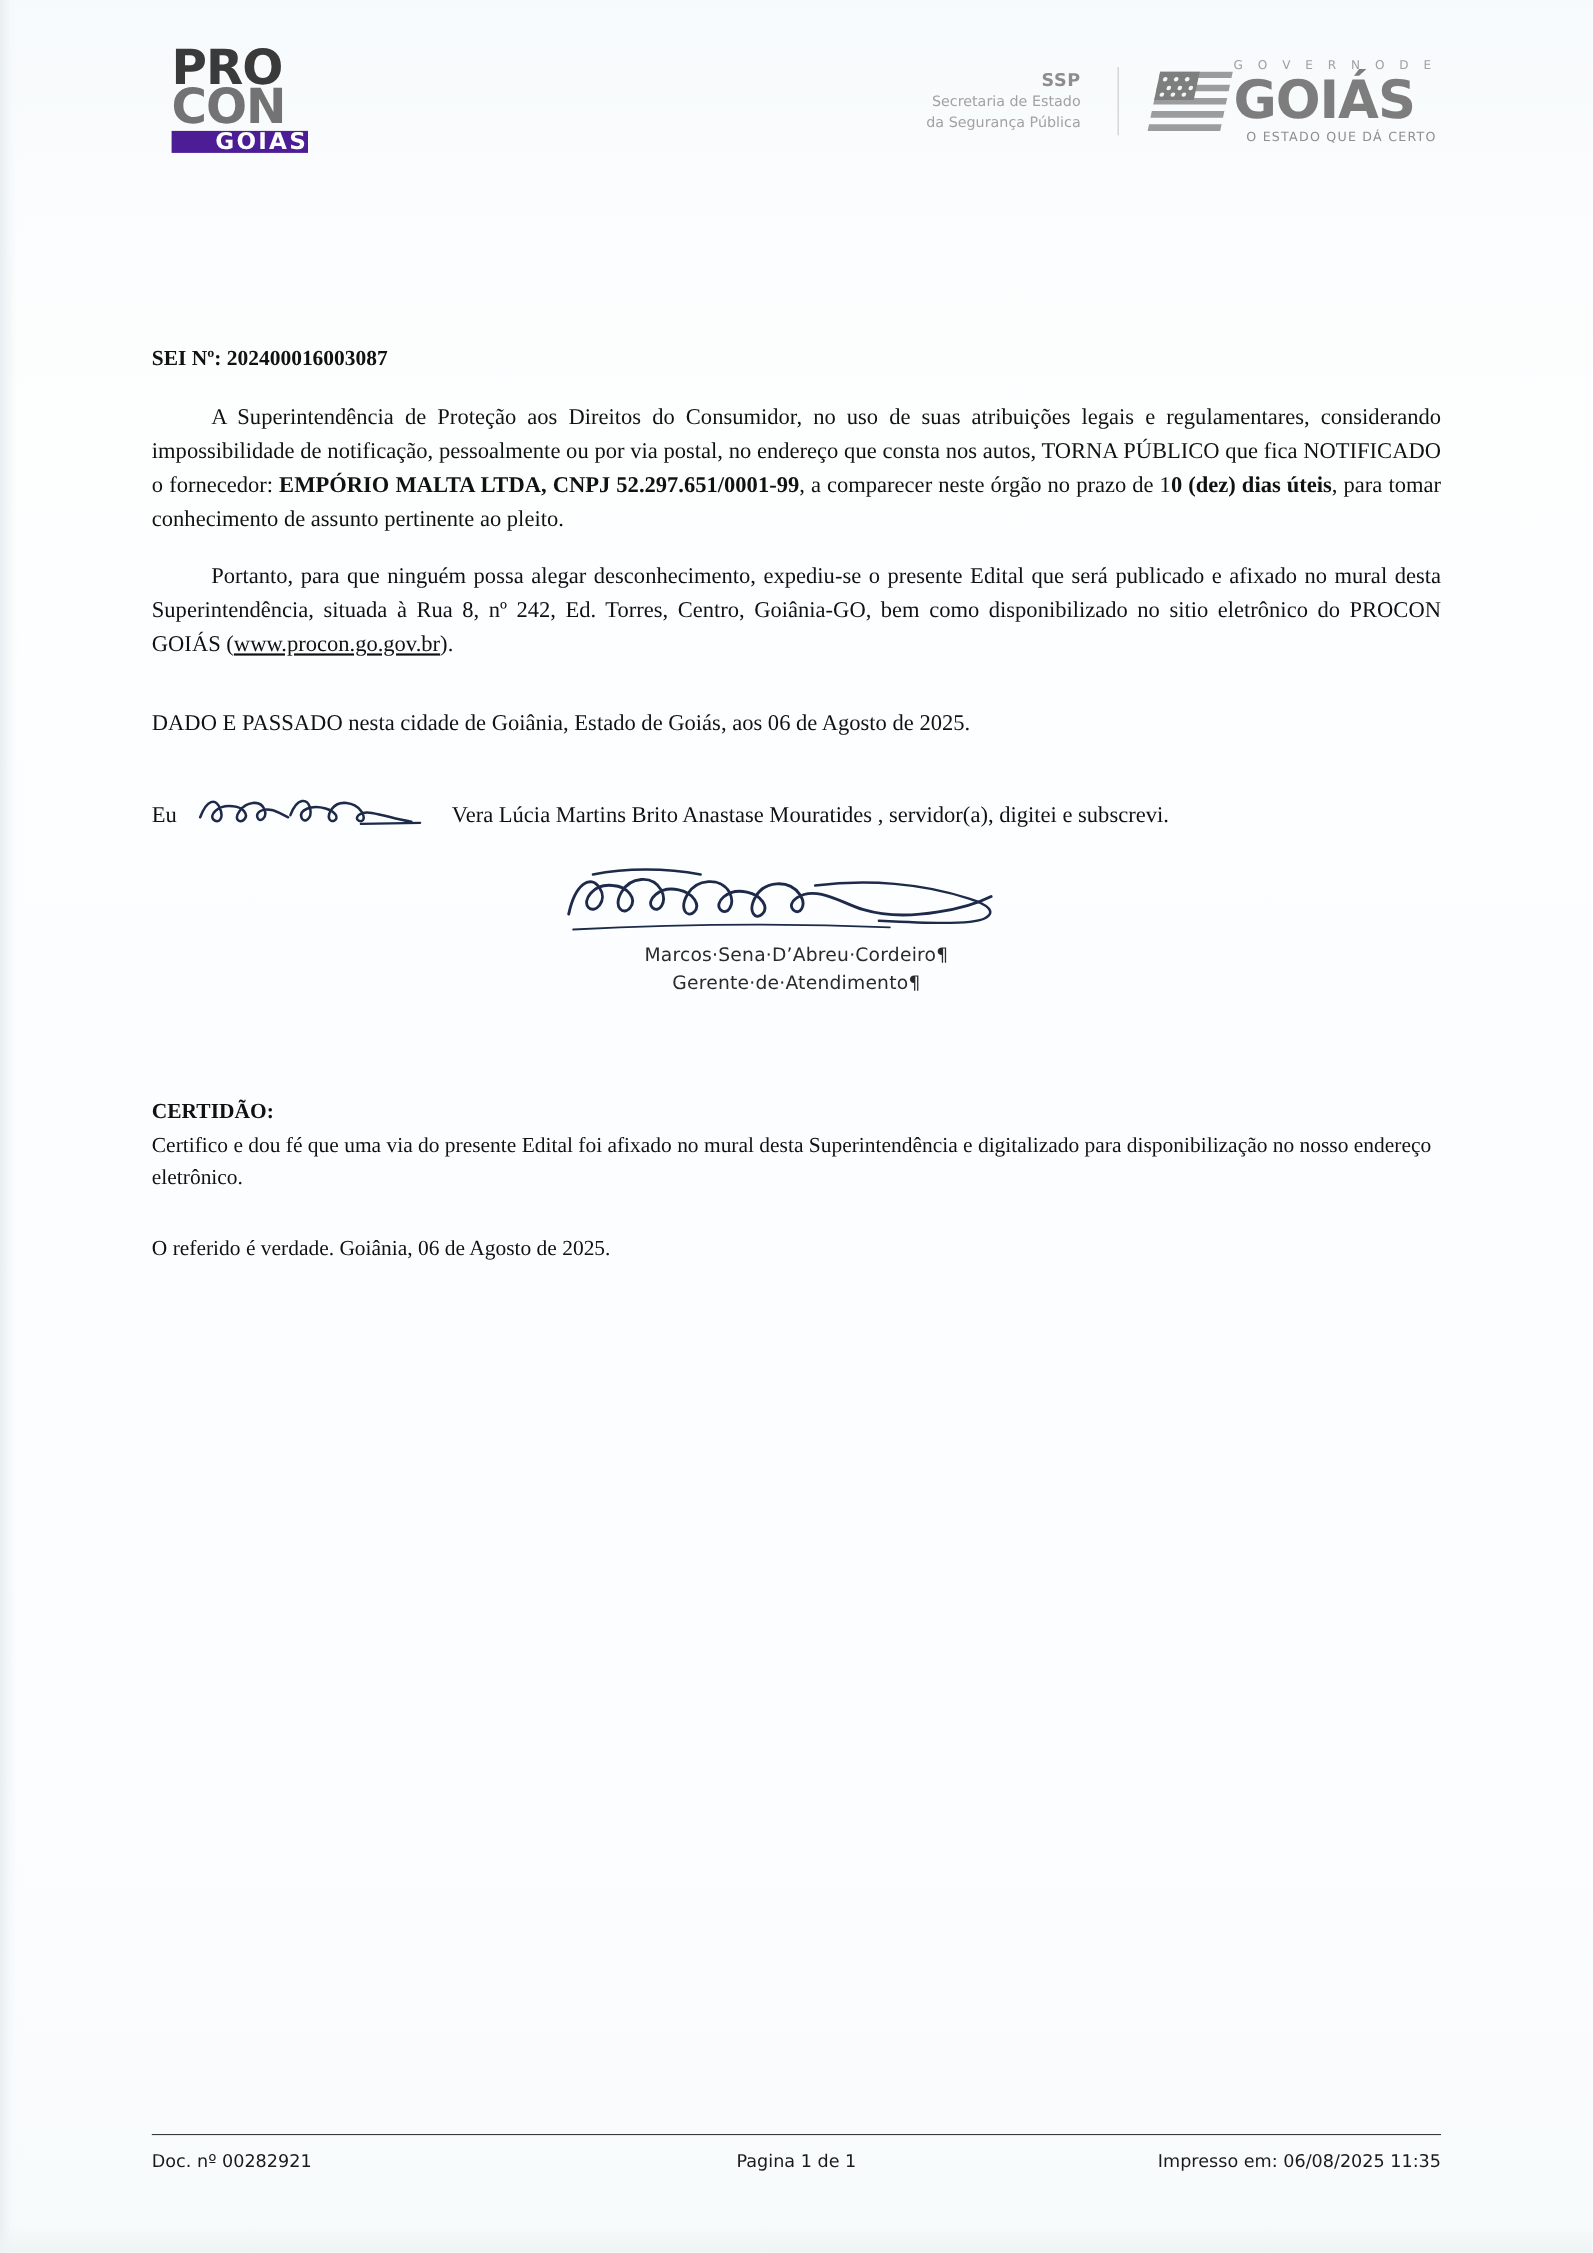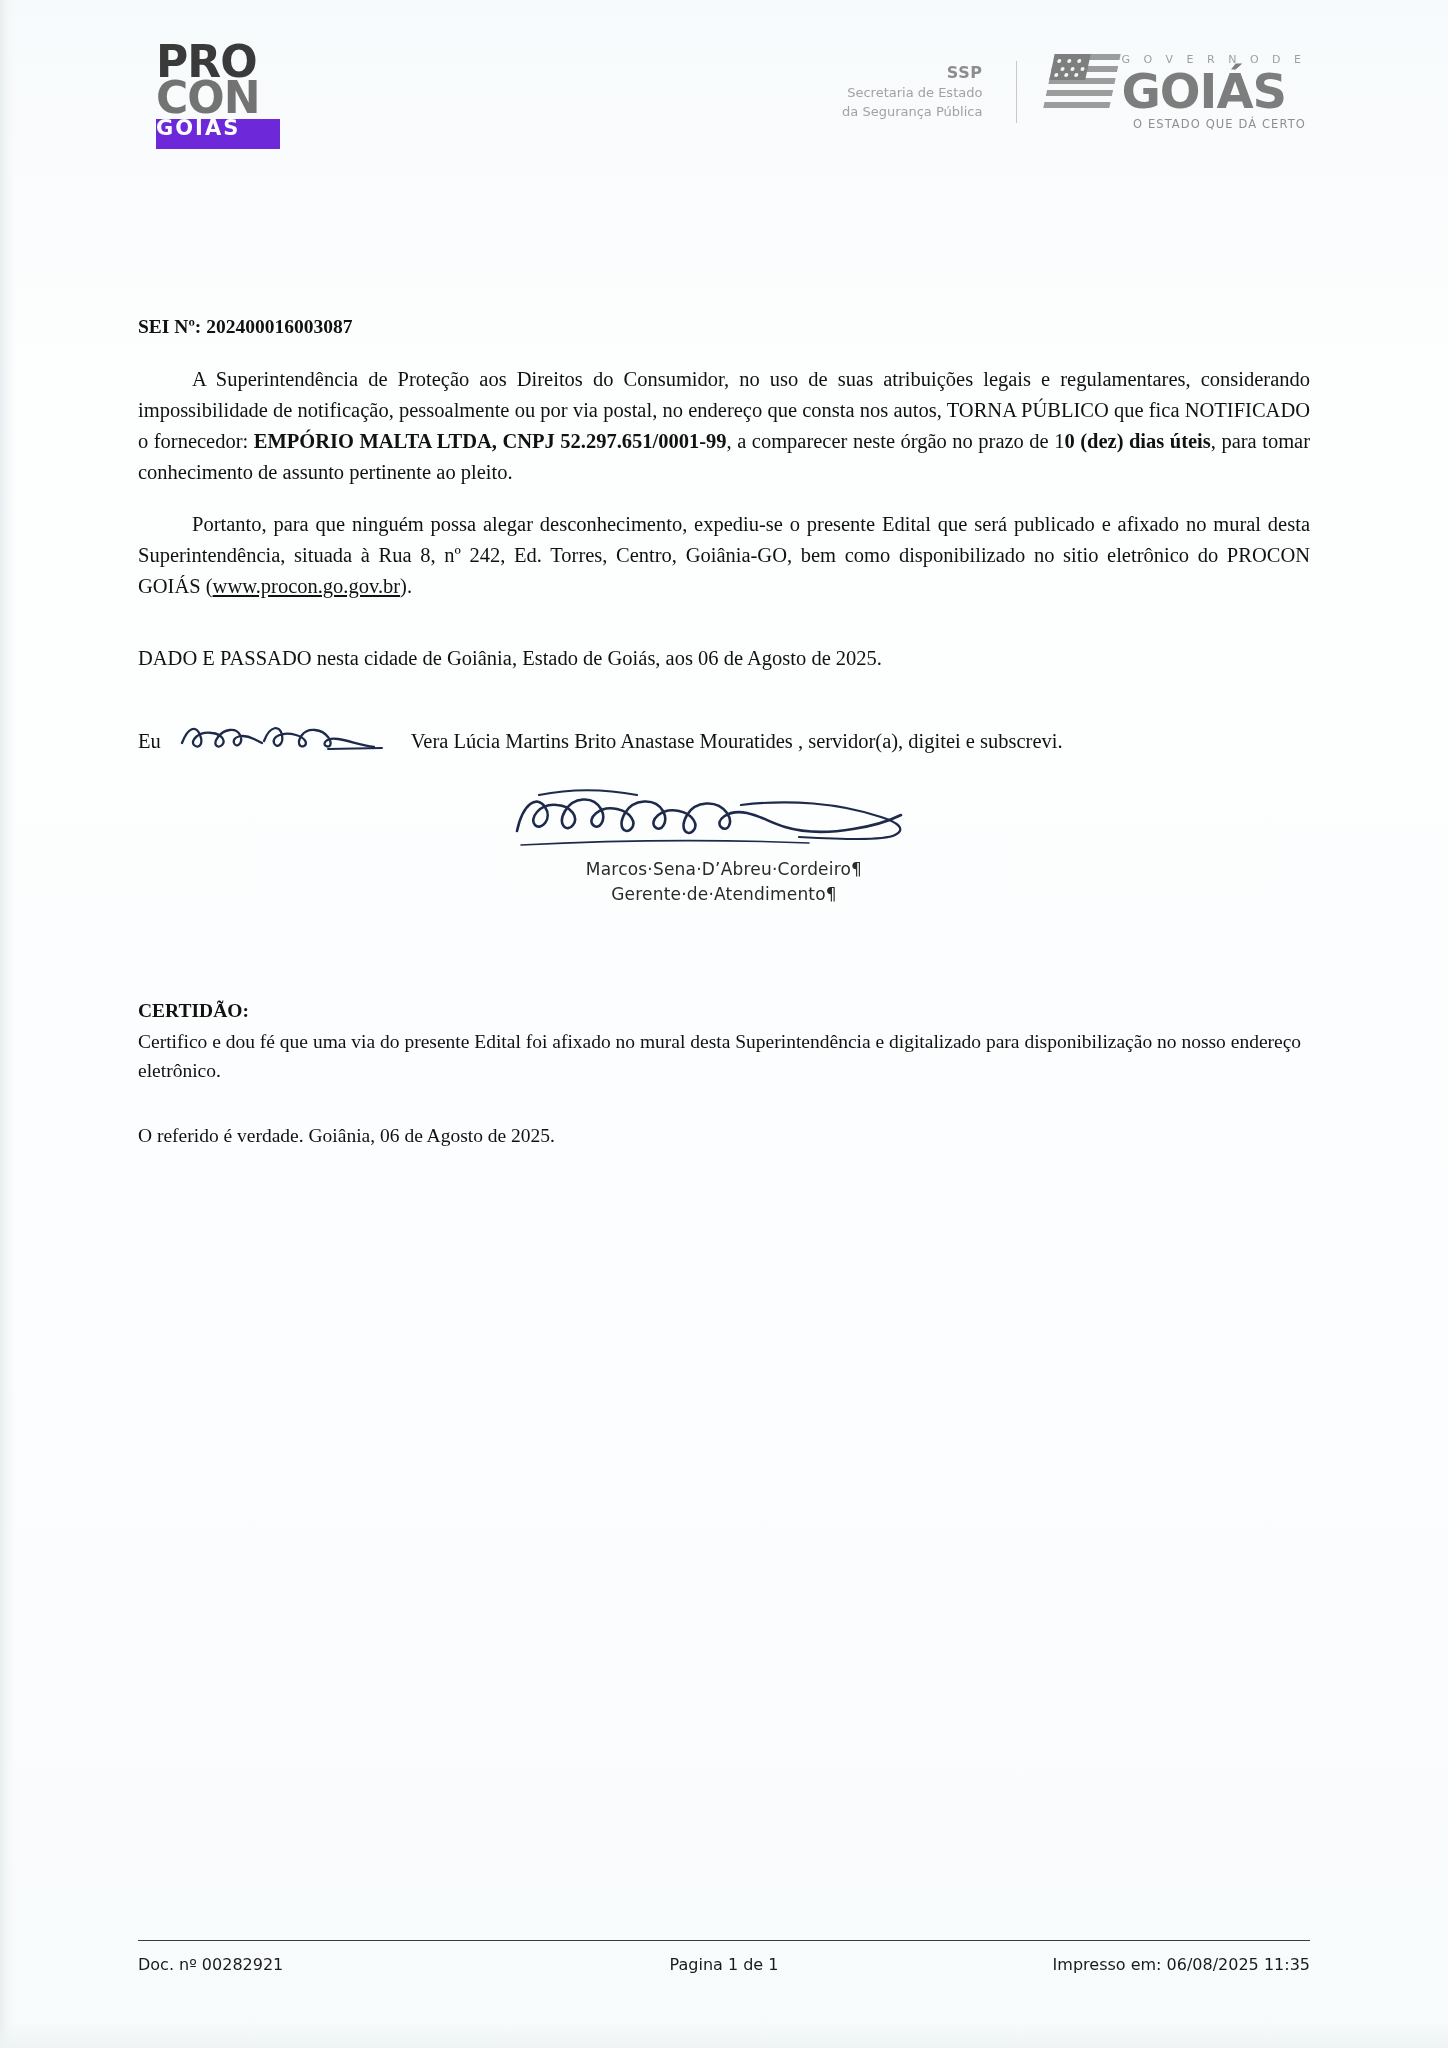--- a/index.html
+++ b/index.html
@@ -67,28 +67,28 @@
     font-weight: 700;
     font-size: 44px;
     letter-spacing: -1px;
     display: block;
   }
   .procon-logo .pl-pro { color: #3a3a3a; }
   .procon-logo .pl-con { color: #737373; }
   .procon-logo .pl-goias {
     display: block;
     margin-top: 3px;
-    background: #6d28d9;
+    background: #4c1d95;
     color: #fdfdfd;
     font-family: "DejaVu Sans", sans-serif;
     font-weight: 700;
     font-size: 21px;
     letter-spacing: 2px;
-    text-align: left;
-    padding: 1px 0 12px;
+    text-align: right;
+    padding: 1px 0 2px;
     width: 124px;
   }
   .header-right {
     display: flex;
     align-items: center;
     gap: 18px;
     margin-top: 10px;
     margin-right: 4px;
   }
   .ssp-block {
@@ -111,21 +111,21 @@
     line-height: 1.45;
     color: #a2a2a2;
   }
   .divider-v {
     width: 1px;
     height: 62px;
     background: #c9c9c9;
   }
   .goias-block {
     display: flex;
-    align-items: flex-start;
+    align-items: center;
     gap: 6px;
     padding-left: 14px;
   }
   .goias-flag {
     width: 66px;
     height: 54px;
     position: relative;
     overflow: hidden;
     transform: skewX(-12deg);
     opacity: 0.88;

